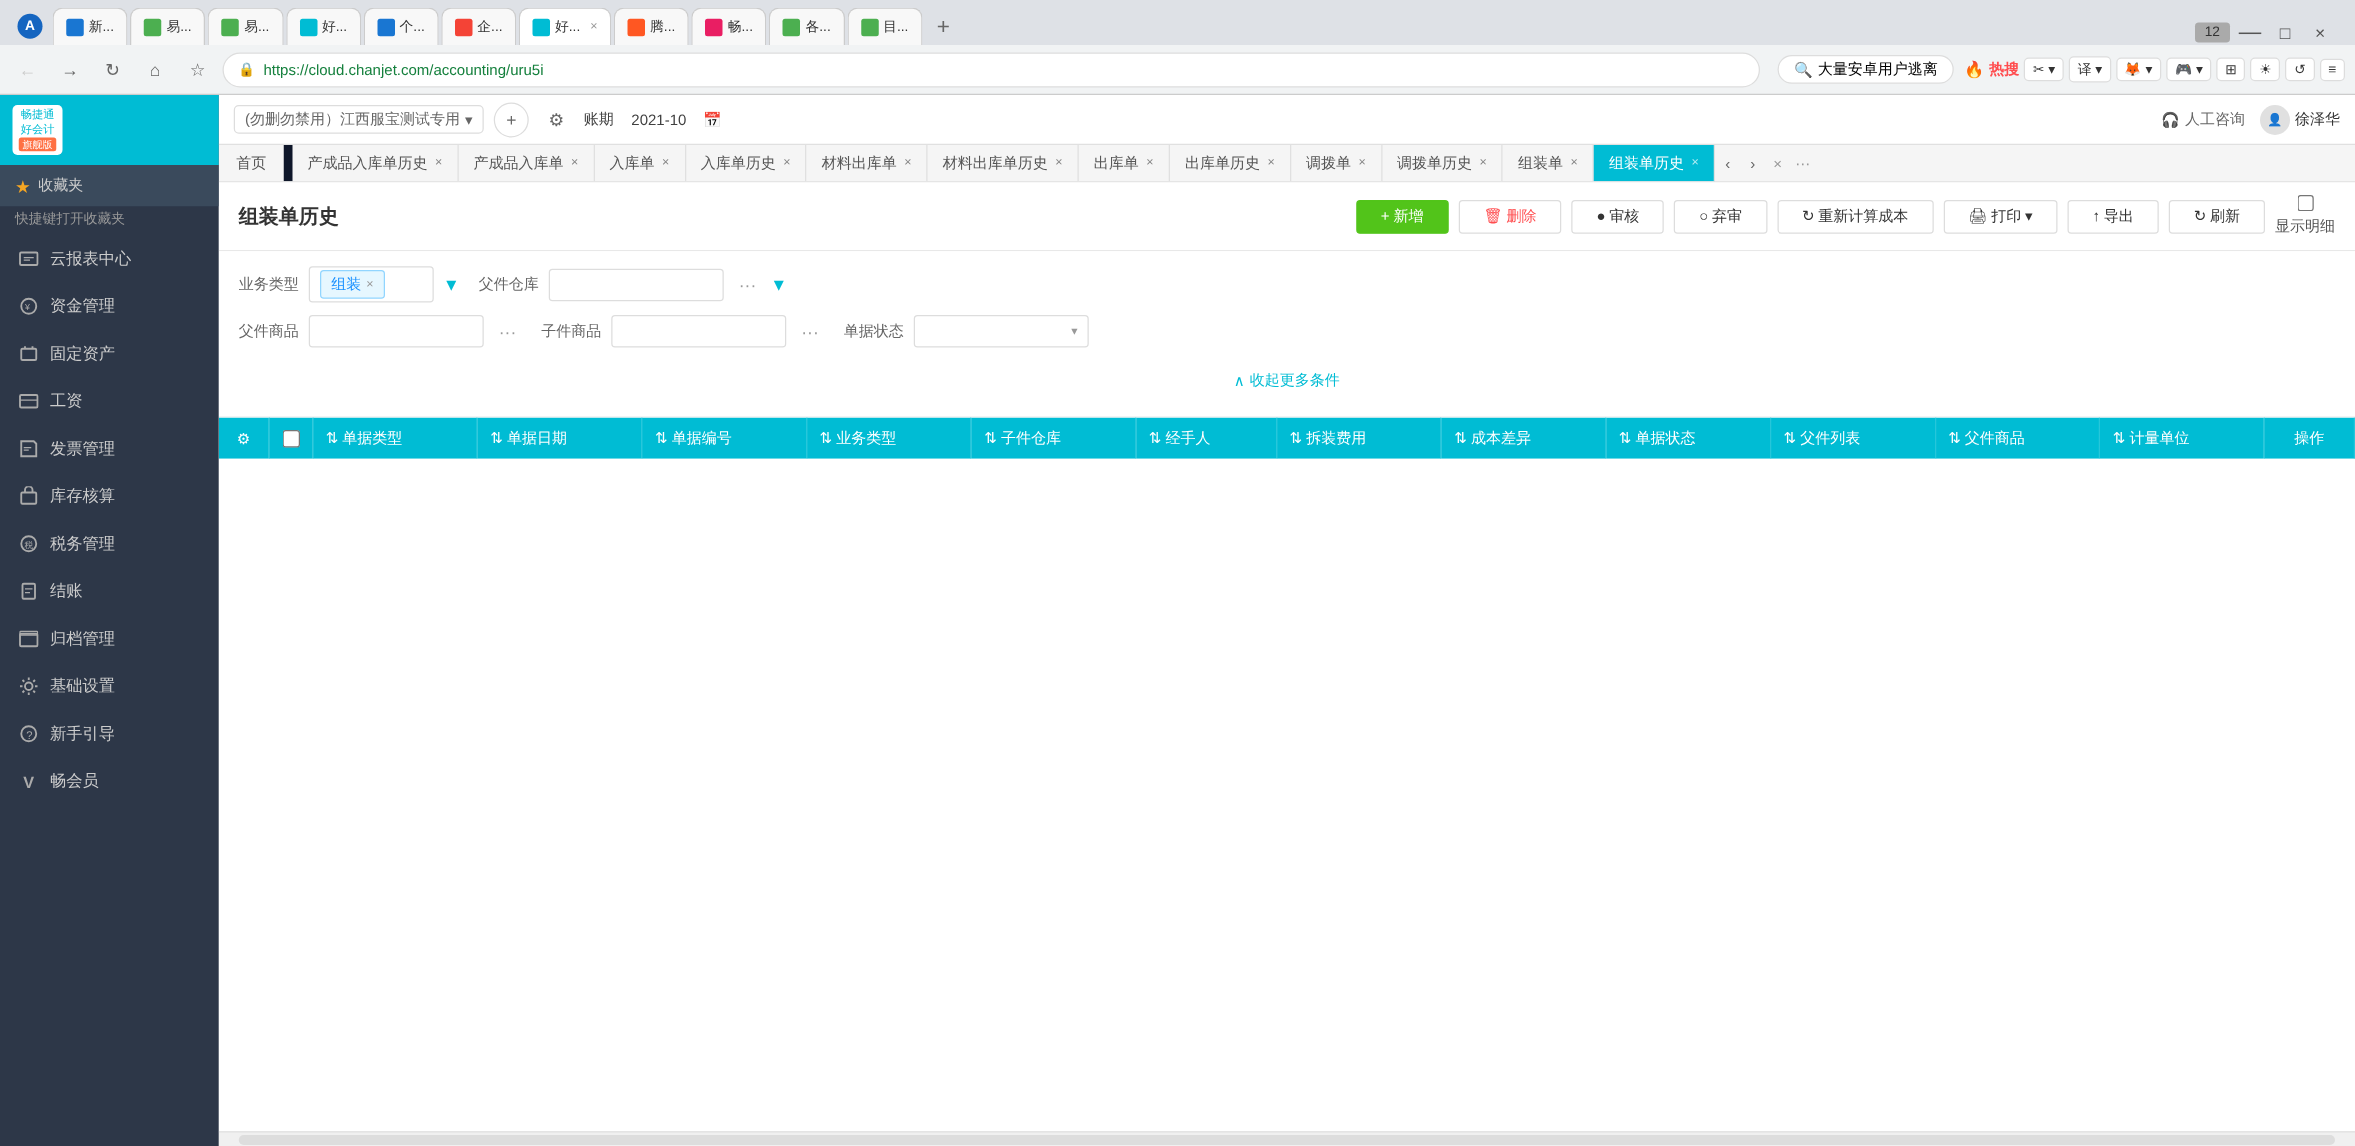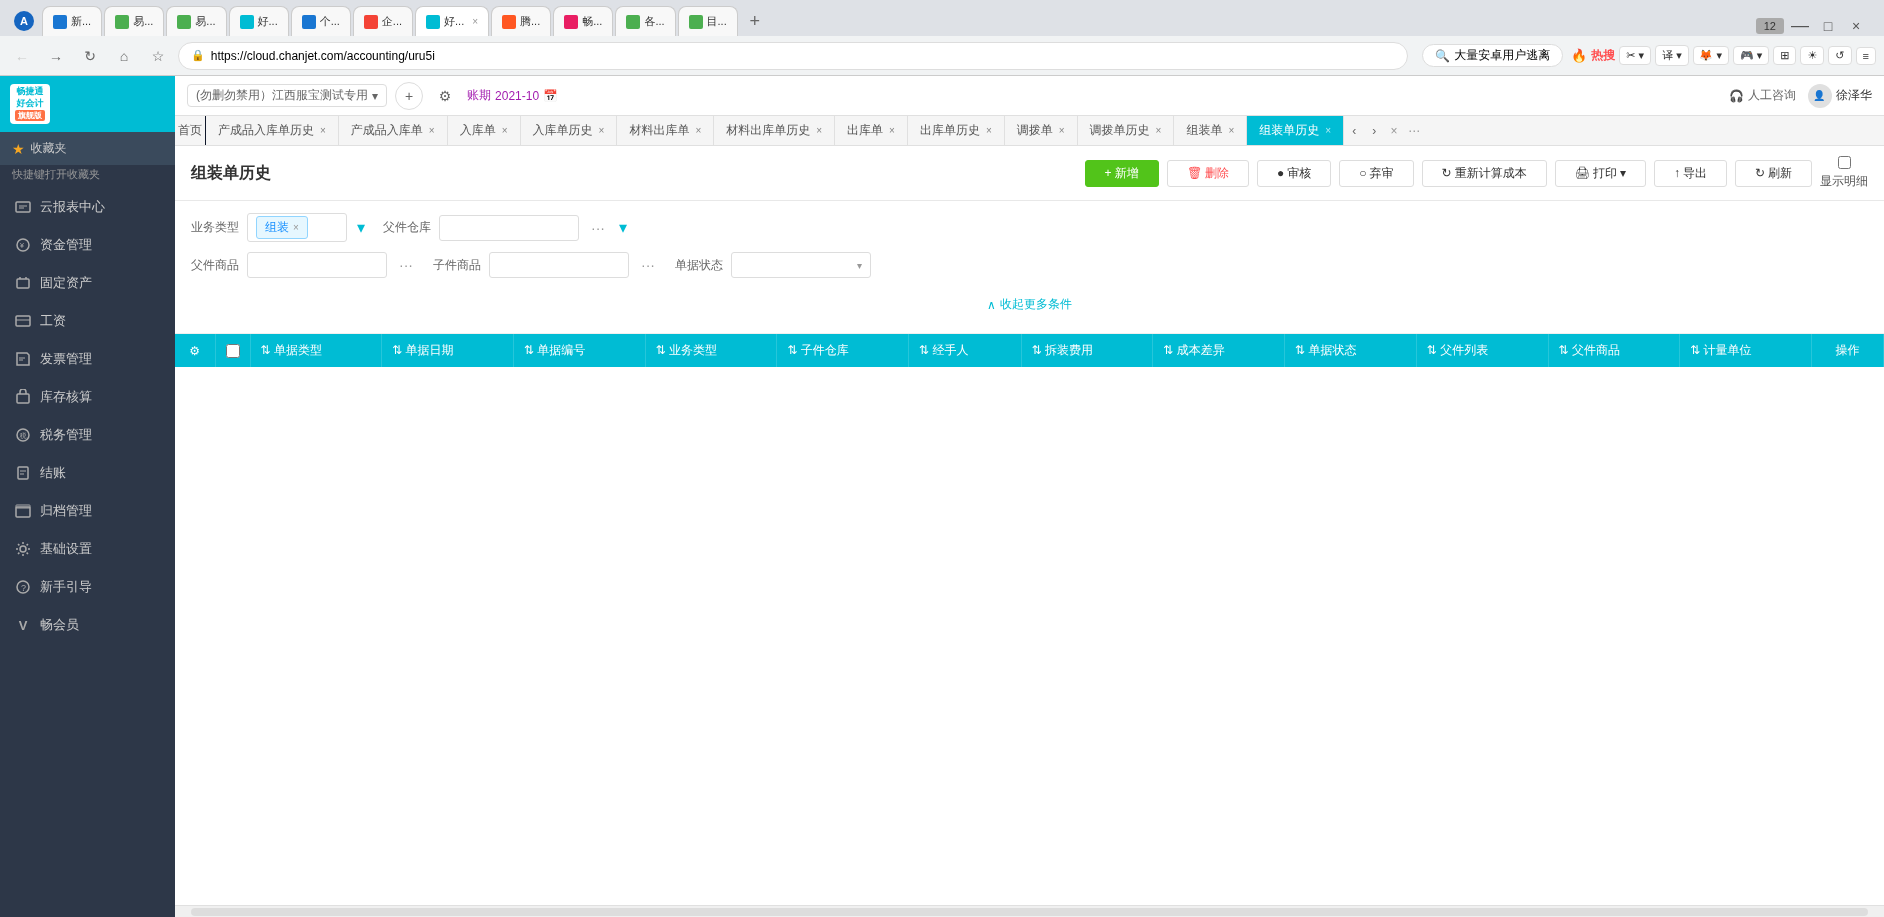--- a/index.html
+++ b/index.html
@@ -12,21 +12,21 @@
     .browser-tab.active { background: #fff; z-index: 2; }
     .browser-tab-icon { width: 14px; height: 14px; border-radius: 2px; flex-shrink: 0; }
     .tab-close { margin-left: 4px; color: #999; font-size: 10px; flex-shrink: 0; }
     .browser-tab-new { width: 30px; height: 30px; display: flex; align-items: center; justify-content: center; font-size: 18px; color: #666; cursor: pointer; }
 
     .browser-toolbar { display: flex; align-items: center; height: 40px; background: #f1f3f4; padding: 0 8px; gap: 6px; border-bottom: 1px solid #ccc; }
     .browser-nav-btn { width: 28px; height: 28px; display: flex; align-items: center; justify-content: center; border-radius: 50%; color: #666; font-size: 14px; cursor: pointer; }
     .browser-nav-btn.disabled { color: #ccc; cursor: default; }
     .address-bar { flex: 1; height: 28px; background: #fff; border: 1px solid #ddd; border-radius: 14px; display: flex; align-items: center; padding: 0 12px; font-size: 12px; color: #333; gap: 6px; }
     .address-lock { color: #4caf50; font-size: 11px; }
-    .address-url { color: #000000; }
+    .address-url { color: #15803d; }
     .toolbar-icon-btn { padding: 2px 6px; border-radius: 4px; background: #fff; border: 1px solid #ddd; font-size: 11px; color: #333; cursor: pointer; white-space: nowrap; }
 
     
     .app-container { display: flex; height: calc(100vh - 76px); width: 1884px; background: #fff; }
 
     
     .sidebar { width: 175px; background: #2d3748; display: flex; flex-direction: column; flex-shrink: 0; }
     .sidebar-header { background: #00bcd4; padding: 8px 10px; display: flex; align-items: center; gap: 6px; cursor: pointer; }
     .sidebar-logo { width: 40px; height: 40px; background: #fff; border-radius: 4px; display: flex; align-items: center; justify-content: center; font-size: 10px; color: #00bcd4; font-weight: bold; text-align: center; line-height: 1.2; }
     .sidebar-fav { background: #3a4a5c; padding: 8px 12px; display: flex; align-items: center; gap: 6px; cursor: pointer; }
@@ -37,32 +37,32 @@
     .sidebar-item { display: flex; align-items: center; gap: 8px; padding: 10px 14px; color: #ccc; cursor: pointer; font-size: 13px; }
     .sidebar-item-icon { width: 18px; height: 18px; display: flex; align-items: center; justify-content: center; font-size: 14px; flex-shrink: 0; }
     .sidebar-item-label { flex: 1; }
 
     
     .main-content { flex: 1; display: flex; flex-direction: column; overflow: hidden; }
 
     
     .app-header { background: #fff; border-bottom: 1px solid #e0e0e0; display: flex; align-items: center; padding: 0 12px; height: 40px; gap: 8px; }
     .company-selector { display: flex; align-items: center; gap: 4px; border: 1px solid #ddd; border-radius: 4px; padding: 2px 8px; font-size: 12px; color: #666; cursor: pointer; }
-    .period-badge { display: flex; align-items: center; gap: 4px; font-size: 12px; color: #a21caf; }
+    .period-badge { display: flex; align-items: center; gap: 14px; font-size: 12px; color: #404040; }
     .header-right { margin-left: auto; display: flex; align-items: center; gap: 12px; }
     .service-btn { display: flex; align-items: center; gap: 4px; font-size: 12px; color: #666; cursor: pointer; }
     .user-info { display: flex; align-items: center; gap: 4px; font-size: 12px; color: #333; cursor: pointer; }
     .user-avatar { width: 24px; height: 24px; background: #e0e0e0; border-radius: 50%; display: flex; align-items: center; justify-content: center; font-size: 10px; color: #666; }
 
     
     .tab-bar { display: flex; align-items: center; background: #f5f5f5; border-bottom: 1px solid #e0e0e0; overflow-x: auto; flex-shrink: 0; }
     .tab-bar::-webkit-scrollbar { height: 3px; }
     .page-tab { display: flex; align-items: center; padding: 6px 12px; font-size: 12px; color: #555; cursor: pointer; white-space: nowrap; border-right: 1px solid #e0e0e0; gap: 4px; flex-shrink: 0; }
     .page-tab.active { background: #00bcd4; color: #fff; }
-    .page-tab-home { padding: 6px 3px; font-size: 12px; color: #555; cursor: pointer; border-right: 1px solid #0f172a; flex-shrink: 0; }
+    .page-tab-home { padding: 6px 14px; font-size: 12px; color: #555; cursor: pointer; border-right: 7px solid #0f172a; flex-shrink: 0; }
     .tab-close-x { font-size: 10px; color: inherit; opacity: 0.7; margin-left: 2px; }
 
     
     .page-content { flex: 1; overflow: auto; padding: 0; background: #fff; }
 
     
     .page-header { display: flex; align-items: center; justify-content: space-between; padding: 10px 16px; border-bottom: 1px solid #e8e8e8; background: #fff; }
     .page-title { font-size: 16px; font-weight: 600; color: #333; }
     .page-actions { display: flex; align-items: center; gap: 8px; }
     .action-btn { display: flex; align-items: center; gap: 3px; padding: 4px 19px; border: 1px solid #ddd; border-radius: 3px; background: #fff; font-size: 12px; color: #333; cursor: pointer; white-space: nowrap; }
@@ -197,21 +197,21 @@
       <div class="toolbar-icon-btn">≡</div>
     </div>
   </div>
 </div>
 
 <div class="app-container">
 
   <div class="sidebar">
     <div class="sidebar-header">
       <div class="sidebar-logo">
-        <div style="font-size:9px;line-height:1.3;text-align:center;color:#00bcd4;font-weight:bold;">畅捷通<br>好会计<br><span style="font-size:8px;background:#ff7043;color:#fff;padding:1px 3px;border-radius:2px;">旗舰版</span></div>
+        <div style="font-size:9px;line-height:1.3;text-align:center;color:#00bcd4;font-weight:normal;">畅捷通<br>好会计<br><span style="font-size:8px;background:#ff7043;color:#fff;padding:1px 3px;border-radius:2px;">旗舰版</span></div>
       </div>
       <div style="flex:1;"></div>
     </div>
 
     <div class="sidebar-fav">
       <span class="sidebar-fav-icon">★</span>
       <span class="sidebar-fav-text">收藏夹</span>
     </div>
     <div class="sidebar-fav-hint">快捷键打开收藏夹</div>
 

